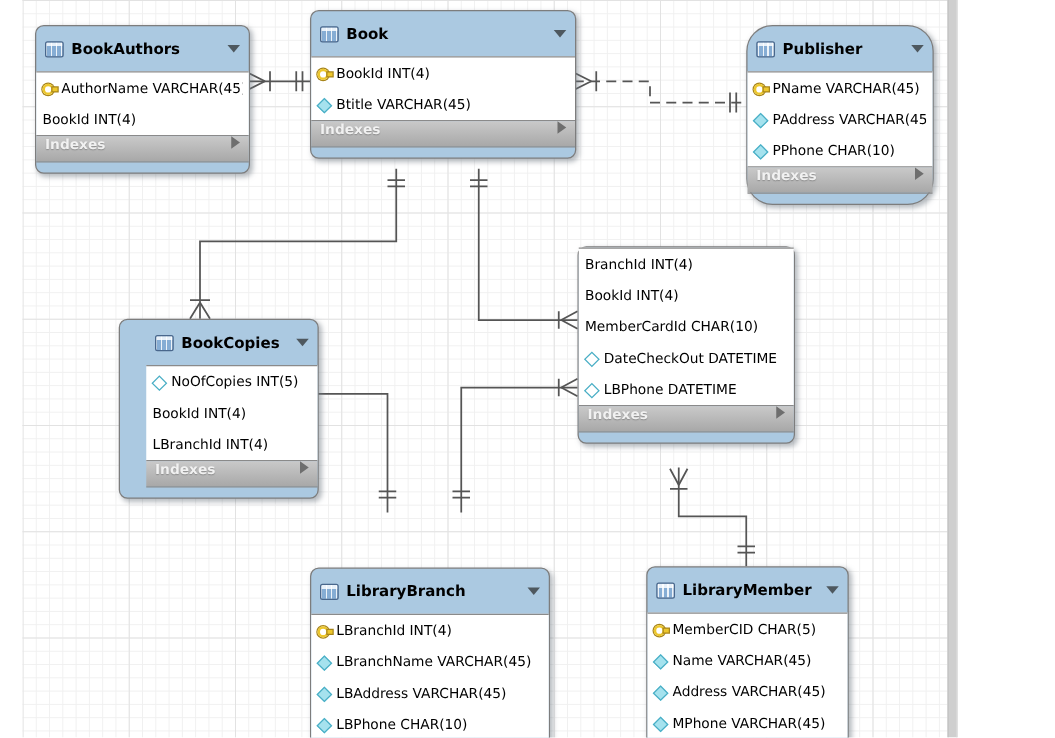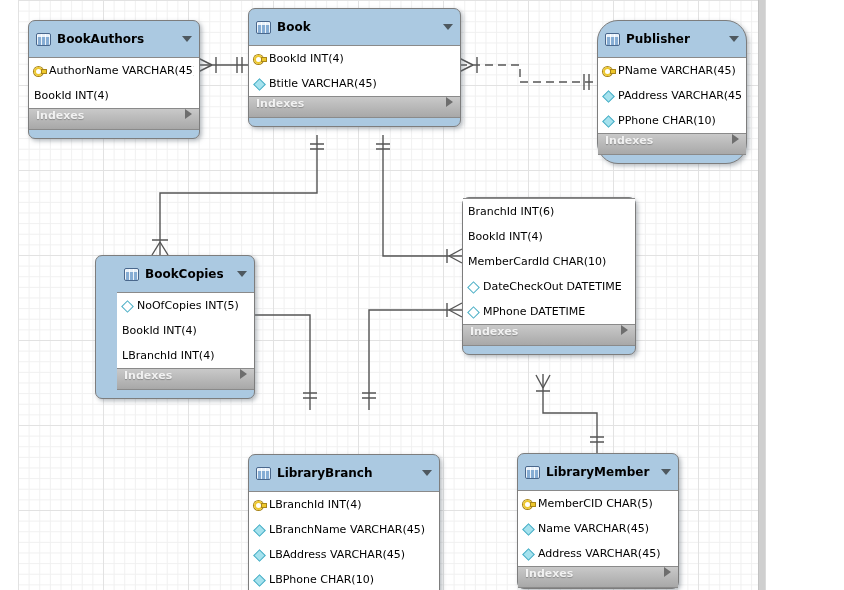--- a/index.html
+++ b/index.html
@@ -197,35 +197,35 @@
     <div class="indexes">
       <span class="ilabel">Indexes</span>
       <span class="tri-right"></span>
     </div>
     <div class="tfoot"></div>
   </div>
 
   <div class="table t-bookloans">
     <div class="tbody fields">
         <div class="field-row">
-          <span class="ftext">BranchId INT(6)</span>
+          <span class="ftext">BranchId INT(4)</span>
         </div>
         <div class="field-row">
           <span class="ftext">BookId INT(4)</span>
         </div>
         <div class="field-row">
           <span class="ftext">MemberCardId CHAR(10)</span>
         </div>
         <div class="field-row">
           <span class="ficon diamond-outline"></span>
           <span class="ftext">DateCheckOut DATETIME</span>
         </div>
         <div class="field-row">
           <span class="ficon diamond-outline"></span>
-          <span class="ftext">MPhone DATETIME</span>
+          <span class="ftext">LBPhone DATETIME</span>
         </div>
       </div>
     <div class="indexes">
       <span class="ilabel">Indexes</span>
       <span class="tri-right"></span>
     </div>
     <div class="tfoot"></div>
   </div>
 
   <div class="table t-bookcopies">
@@ -296,20 +296,24 @@
           <span class="ftext">MemberCID CHAR(5)</span>
         </div>
         <div class="field-row">
           <span class="ficon diamond"></span>
           <span class="ftext">Name VARCHAR(45)</span>
         </div>
         <div class="field-row">
           <span class="ficon diamond"></span>
           <span class="ftext">Address VARCHAR(45)</span>
         </div>
+        <div class="field-row">
+          <span class="ficon diamond"></span>
+          <span class="ftext">MPhone VARCHAR(45)</span>
+        </div>
       </div>
     <div class="indexes">
       <span class="ilabel">Indexes</span>
       <span class="tri-right"></span>
     </div>
 
   </div>
 </div>
 
 </body></html>

